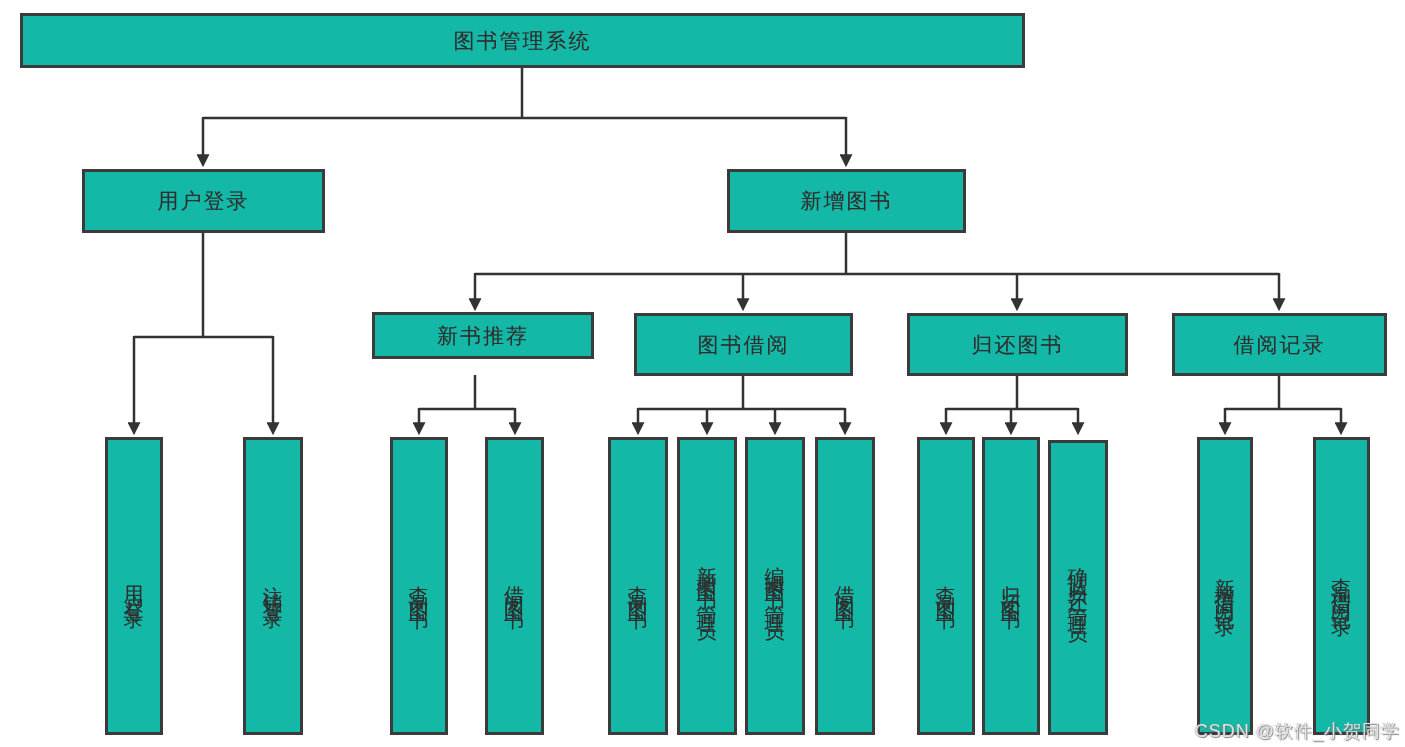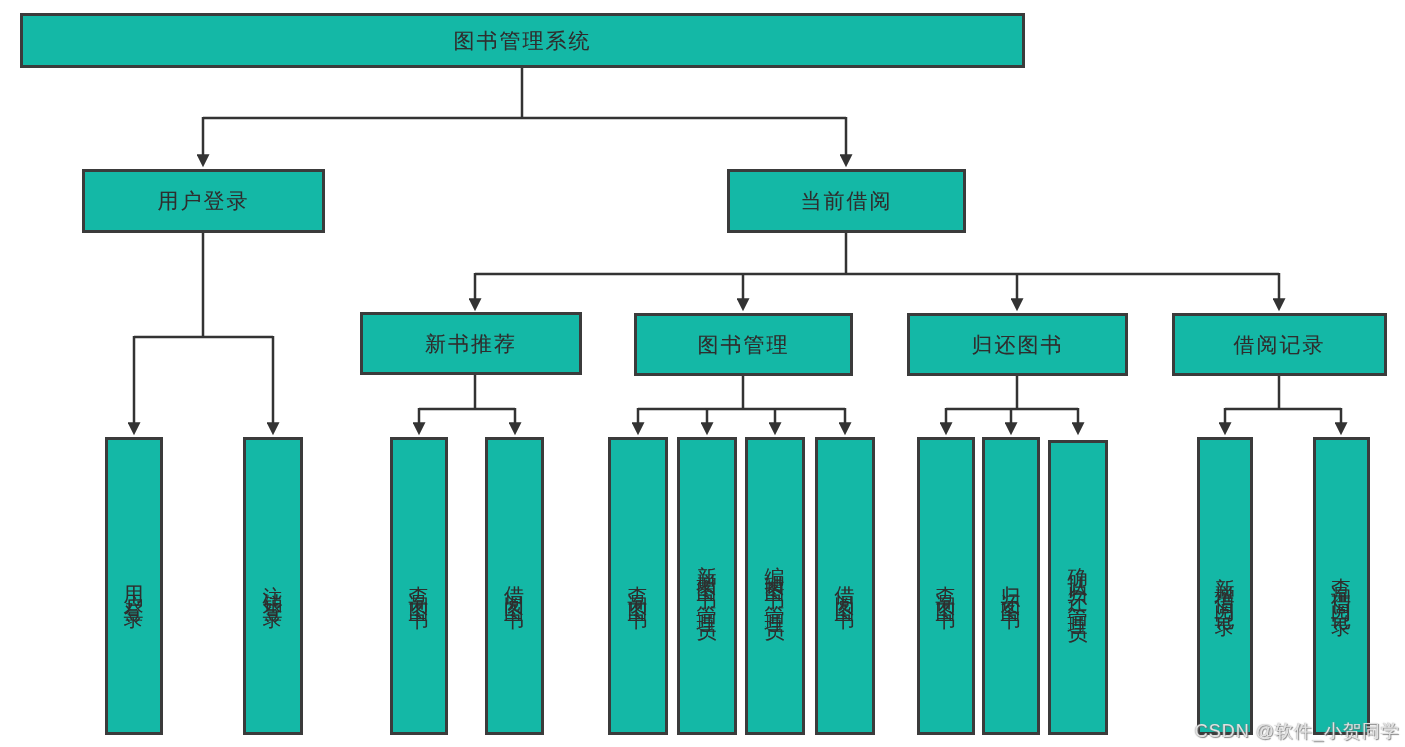--- a/index.html
+++ b/index.html
@@ -117,28 +117,28 @@
   </svg>
 
   <div class="node h" style="left:20px; top:13px; width:1005px; height:55px;">
     <span>图书管理系统</span>
   </div>
 
   <div class="node h" style="left:82px; top:169px; width:243px; height:64px;">
     <span>用户登录</span>
   </div>
   <div class="node h" style="left:727px; top:169px; width:239px; height:64px;">
-    <span>当前借阅</span>
+    <span>新增图书</span>
   </div>
 
-  <div class="node h" style="left:360px; top:312px; width:222px; height:63px;">
+  <div class="node h" style="left:372px; top:312px; width:222px; height:47px;">
     <span>新书推荐</span>
   </div>
   <div class="node h" style="left:634px; top:313px; width:219px; height:63px;">
-    <span>图书管理</span>
+    <span>图书借阅</span>
   </div>
   <div class="node h" style="left:907px; top:313px; width:221px; height:63px;">
     <span>归还图书</span>
   </div>
   <div class="node h" style="left:1172px; top:313px; width:215px; height:63px;">
     <span>借阅记录</span>
   </div>
 
   <div class="node v" style="left:105px; top:437px; width:58px; height:298px;">
     <span>用户登录</span>

